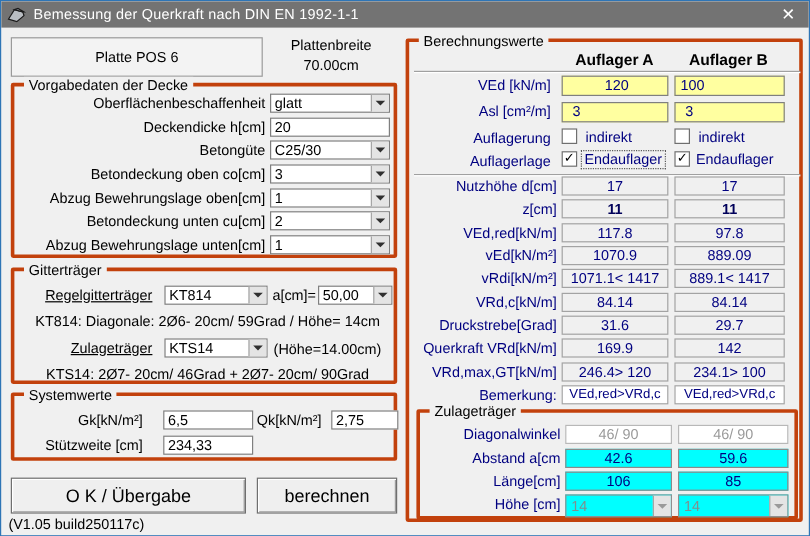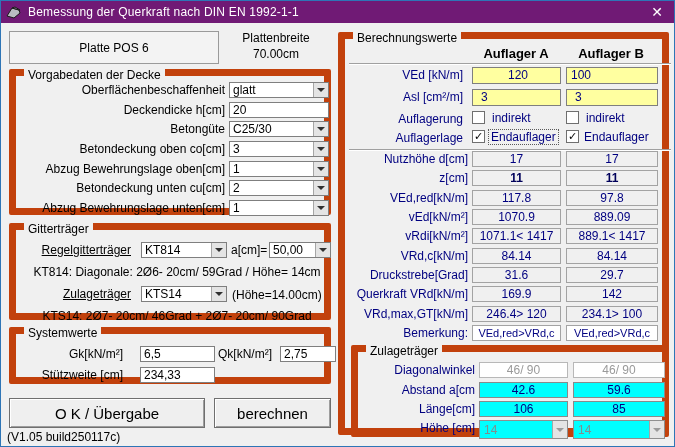--- a/index.html
+++ b/index.html
@@ -5,26 +5,26 @@
   html,body{margin:0;padding:0;background:#d6d6d6;}
   *{box-sizing:border-box;}
   #window{
     position:relative;width:675px;height:447px;
     border:1px solid #2e75b6;background:#f0f0f0;
     font-family:"Liberation Sans","DejaVu Sans",sans-serif;
     font-size:12px;color:#000;overflow:hidden;
   }
   
   .titlebar{position:absolute;left:0;top:0;width:673px;height:22px;
-    background:#701a75;display:flex;align-items:center;color:#fff;}
+    background:#737373;display:flex;align-items:center;color:#fff;}
   .titlebar .app-icon{margin:0 6px 0 5px;display:flex;align-items:center;}
   .titlebar .title-text{flex:1;font-size:12px;letter-spacing:.2px;}
   .titlebar .close-btn{width:34px;text-align:center;font-size:14px;cursor:default;}
   
-  .gb{position:absolute;border:7px solid #c2410c;border-radius:2px;}
+  .gb{position:absolute;border:3px solid #c2410c;border-radius:2px;}
   .gb>.gb-title{position:absolute;top:-8px;left:8px;background:#f0f0f0;
     padding:0 4px;line-height:14px;white-space:nowrap;}
   
   .lbl{position:absolute;white-space:nowrap;line-height:16px;}
   .r{text-align:right;}
   .tbox{position:absolute;height:16px;background:#fff;border:1px solid #7f7f7f;
     padding:0 3px;line-height:14px;overflow:hidden;white-space:nowrap;}
   .combo{position:absolute;height:16px;background:#fff;border:1px solid #7f7f7f;
     display:flex;align-items:center;}
   .combo .cval{flex:1;padding-left:3px;line-height:14px;overflow:hidden;white-space:nowrap;}

